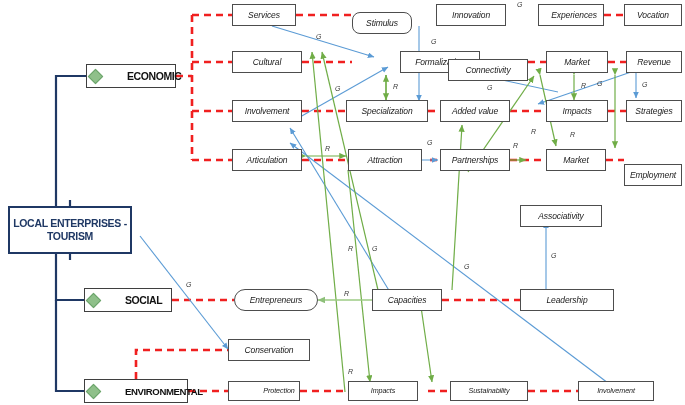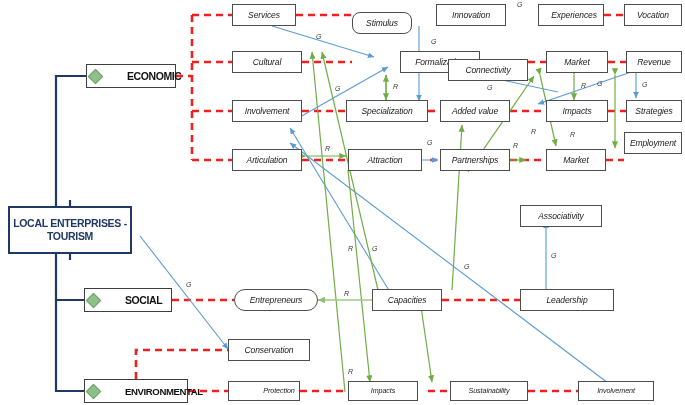--- a/index.html
+++ b/index.html
@@ -264,21 +264,21 @@
   </div>
   <div class="node" style="left:348px;top:149px;width:74px;height:22px;">
     <span>Attraction</span>
   </div>
   <div class="node" style="left:440px;top:149px;width:70px;height:22px;">
     <span>Partnerships</span>
   </div>
   <div class="node" style="left:546px;top:149px;width:60px;height:22px;">
     <span>Market</span>
   </div>
-  <div class="node" style="left:624px;top:132px;width:58px;height:22px;">
+  <div class="node" style="left:624px;top:164px;width:58px;height:22px;">
     <span>Employment</span>
   </div>
 
   <div class="node" style="left:520px;top:205px;width:82px;height:22px;">
     <span>Associativity</span>
   </div>
   <div class="node" style="left:234px;top:289px;width:84px;height:22px;border-radius:11px;">
     <span>Entrepreneurs</span>
   </div>
   <div class="node" style="left:372px;top:289px;width:70px;height:22px;">

